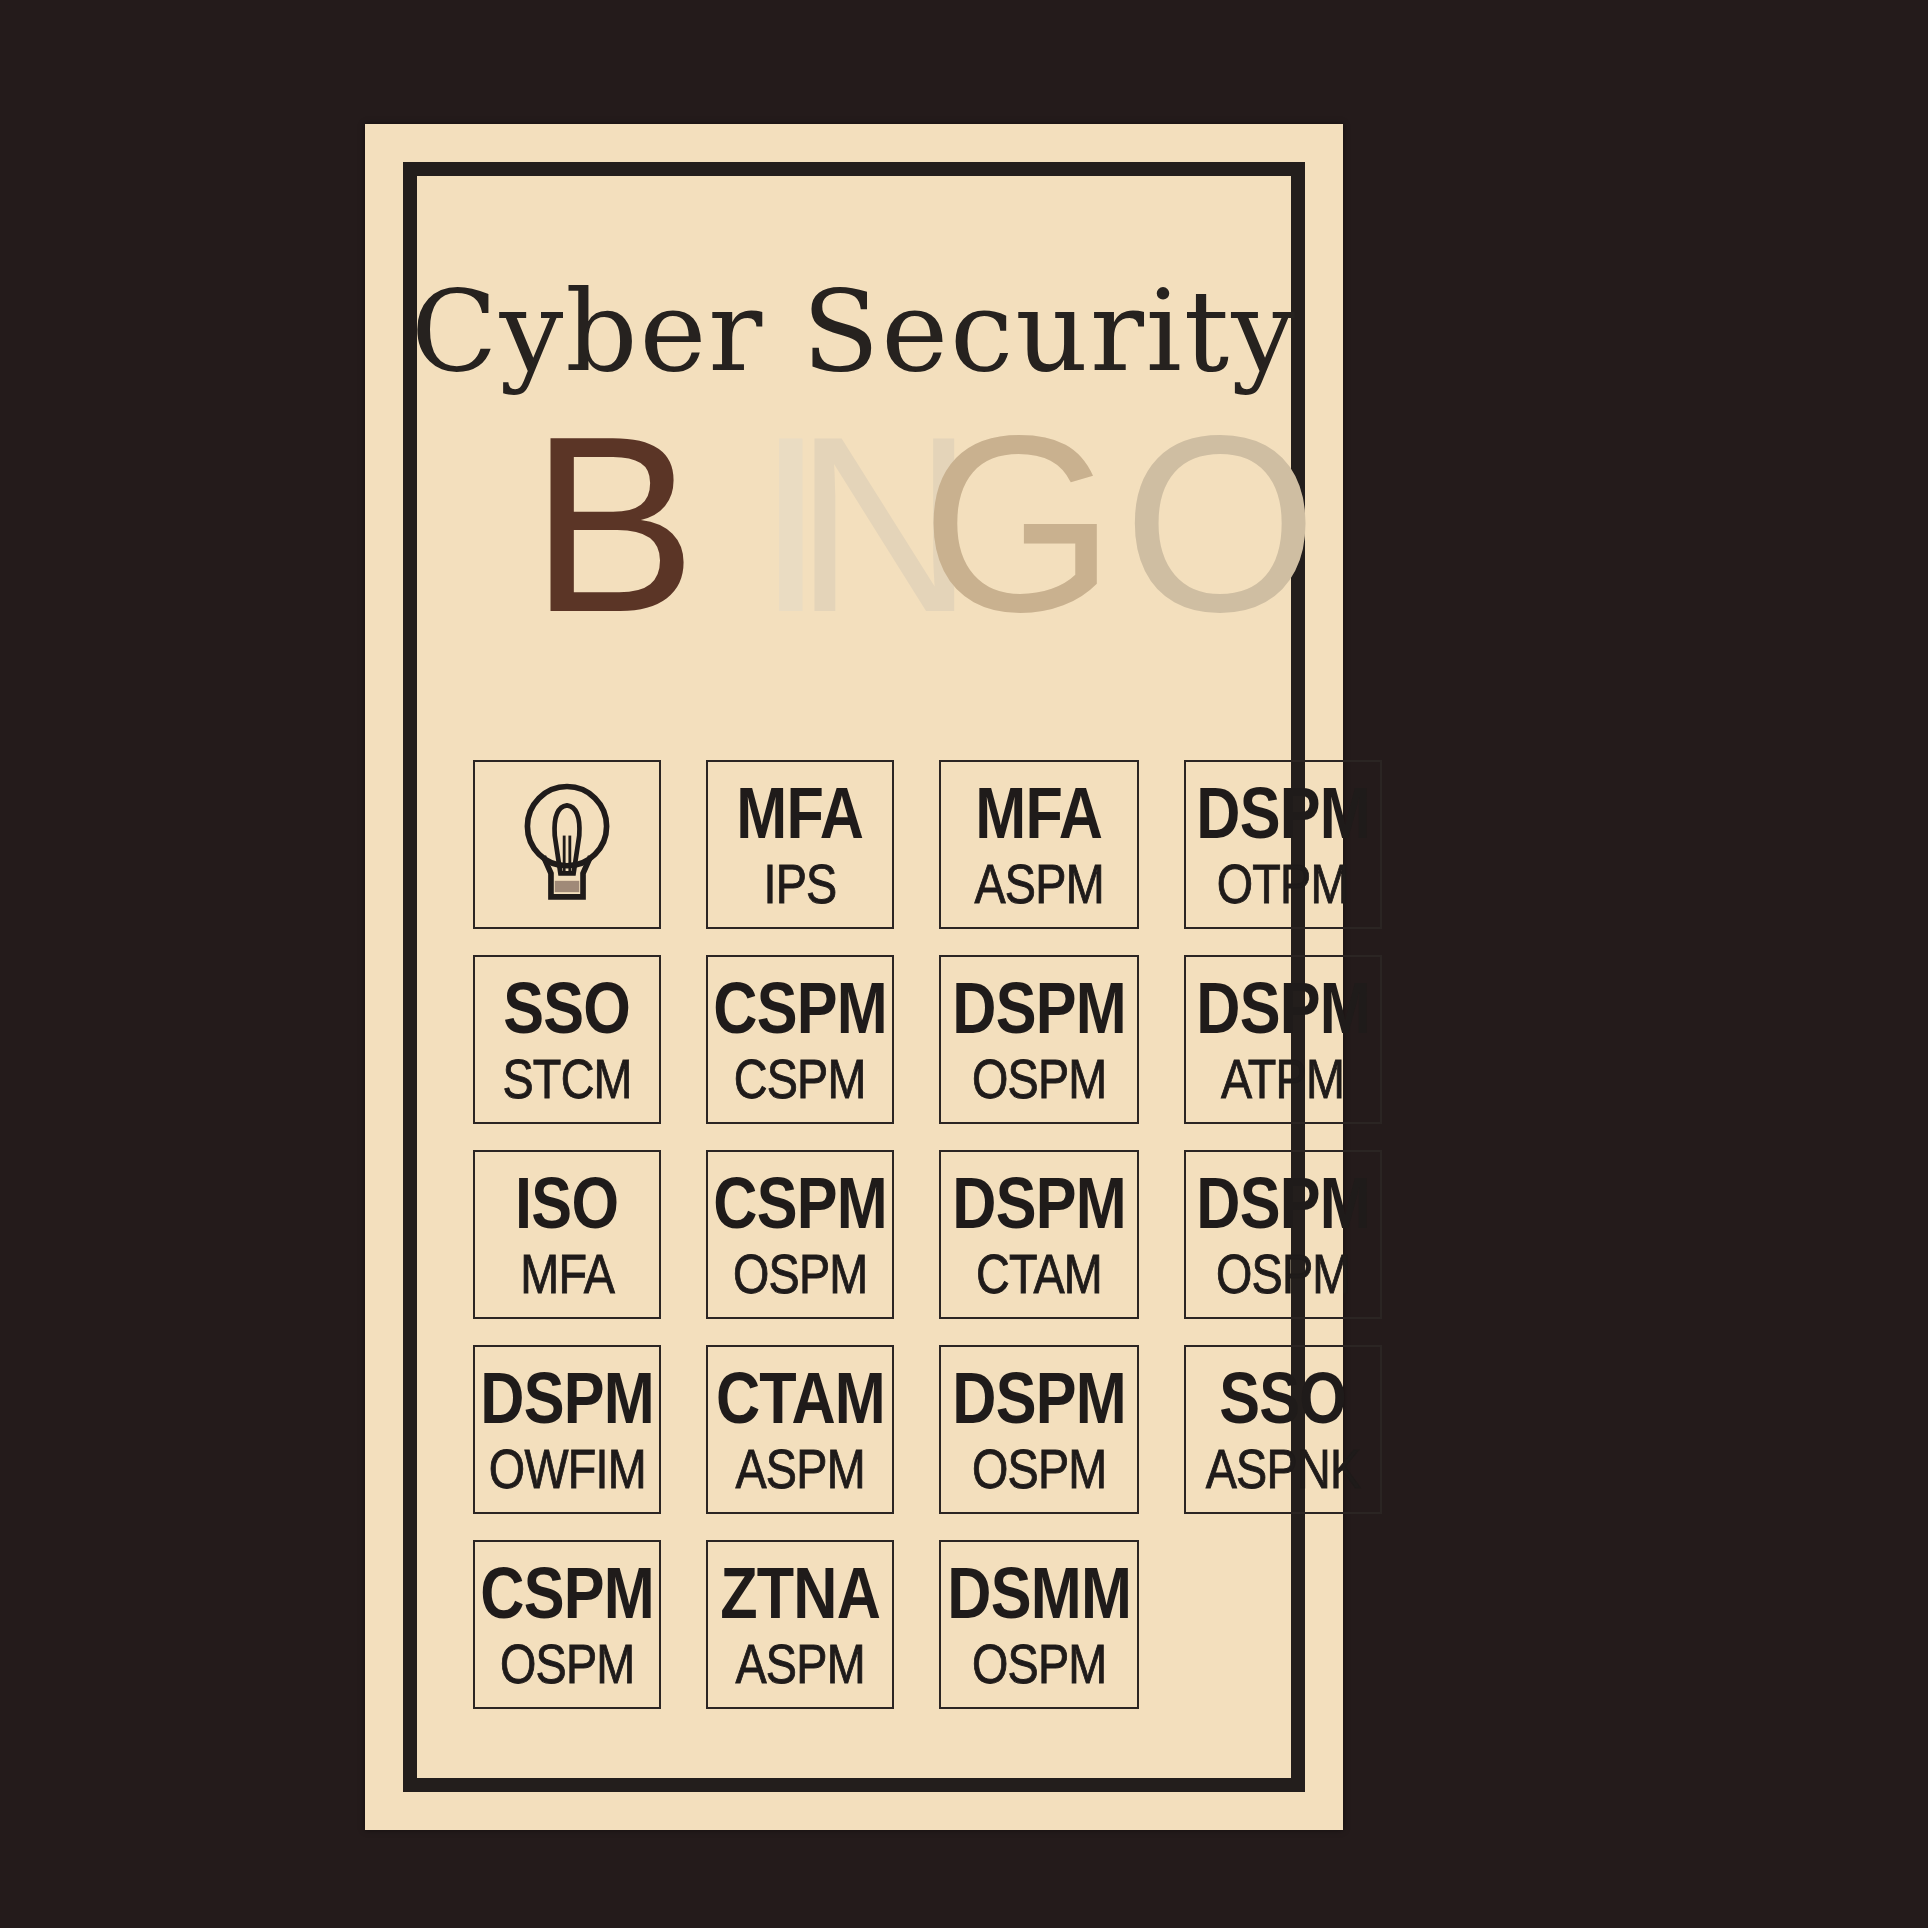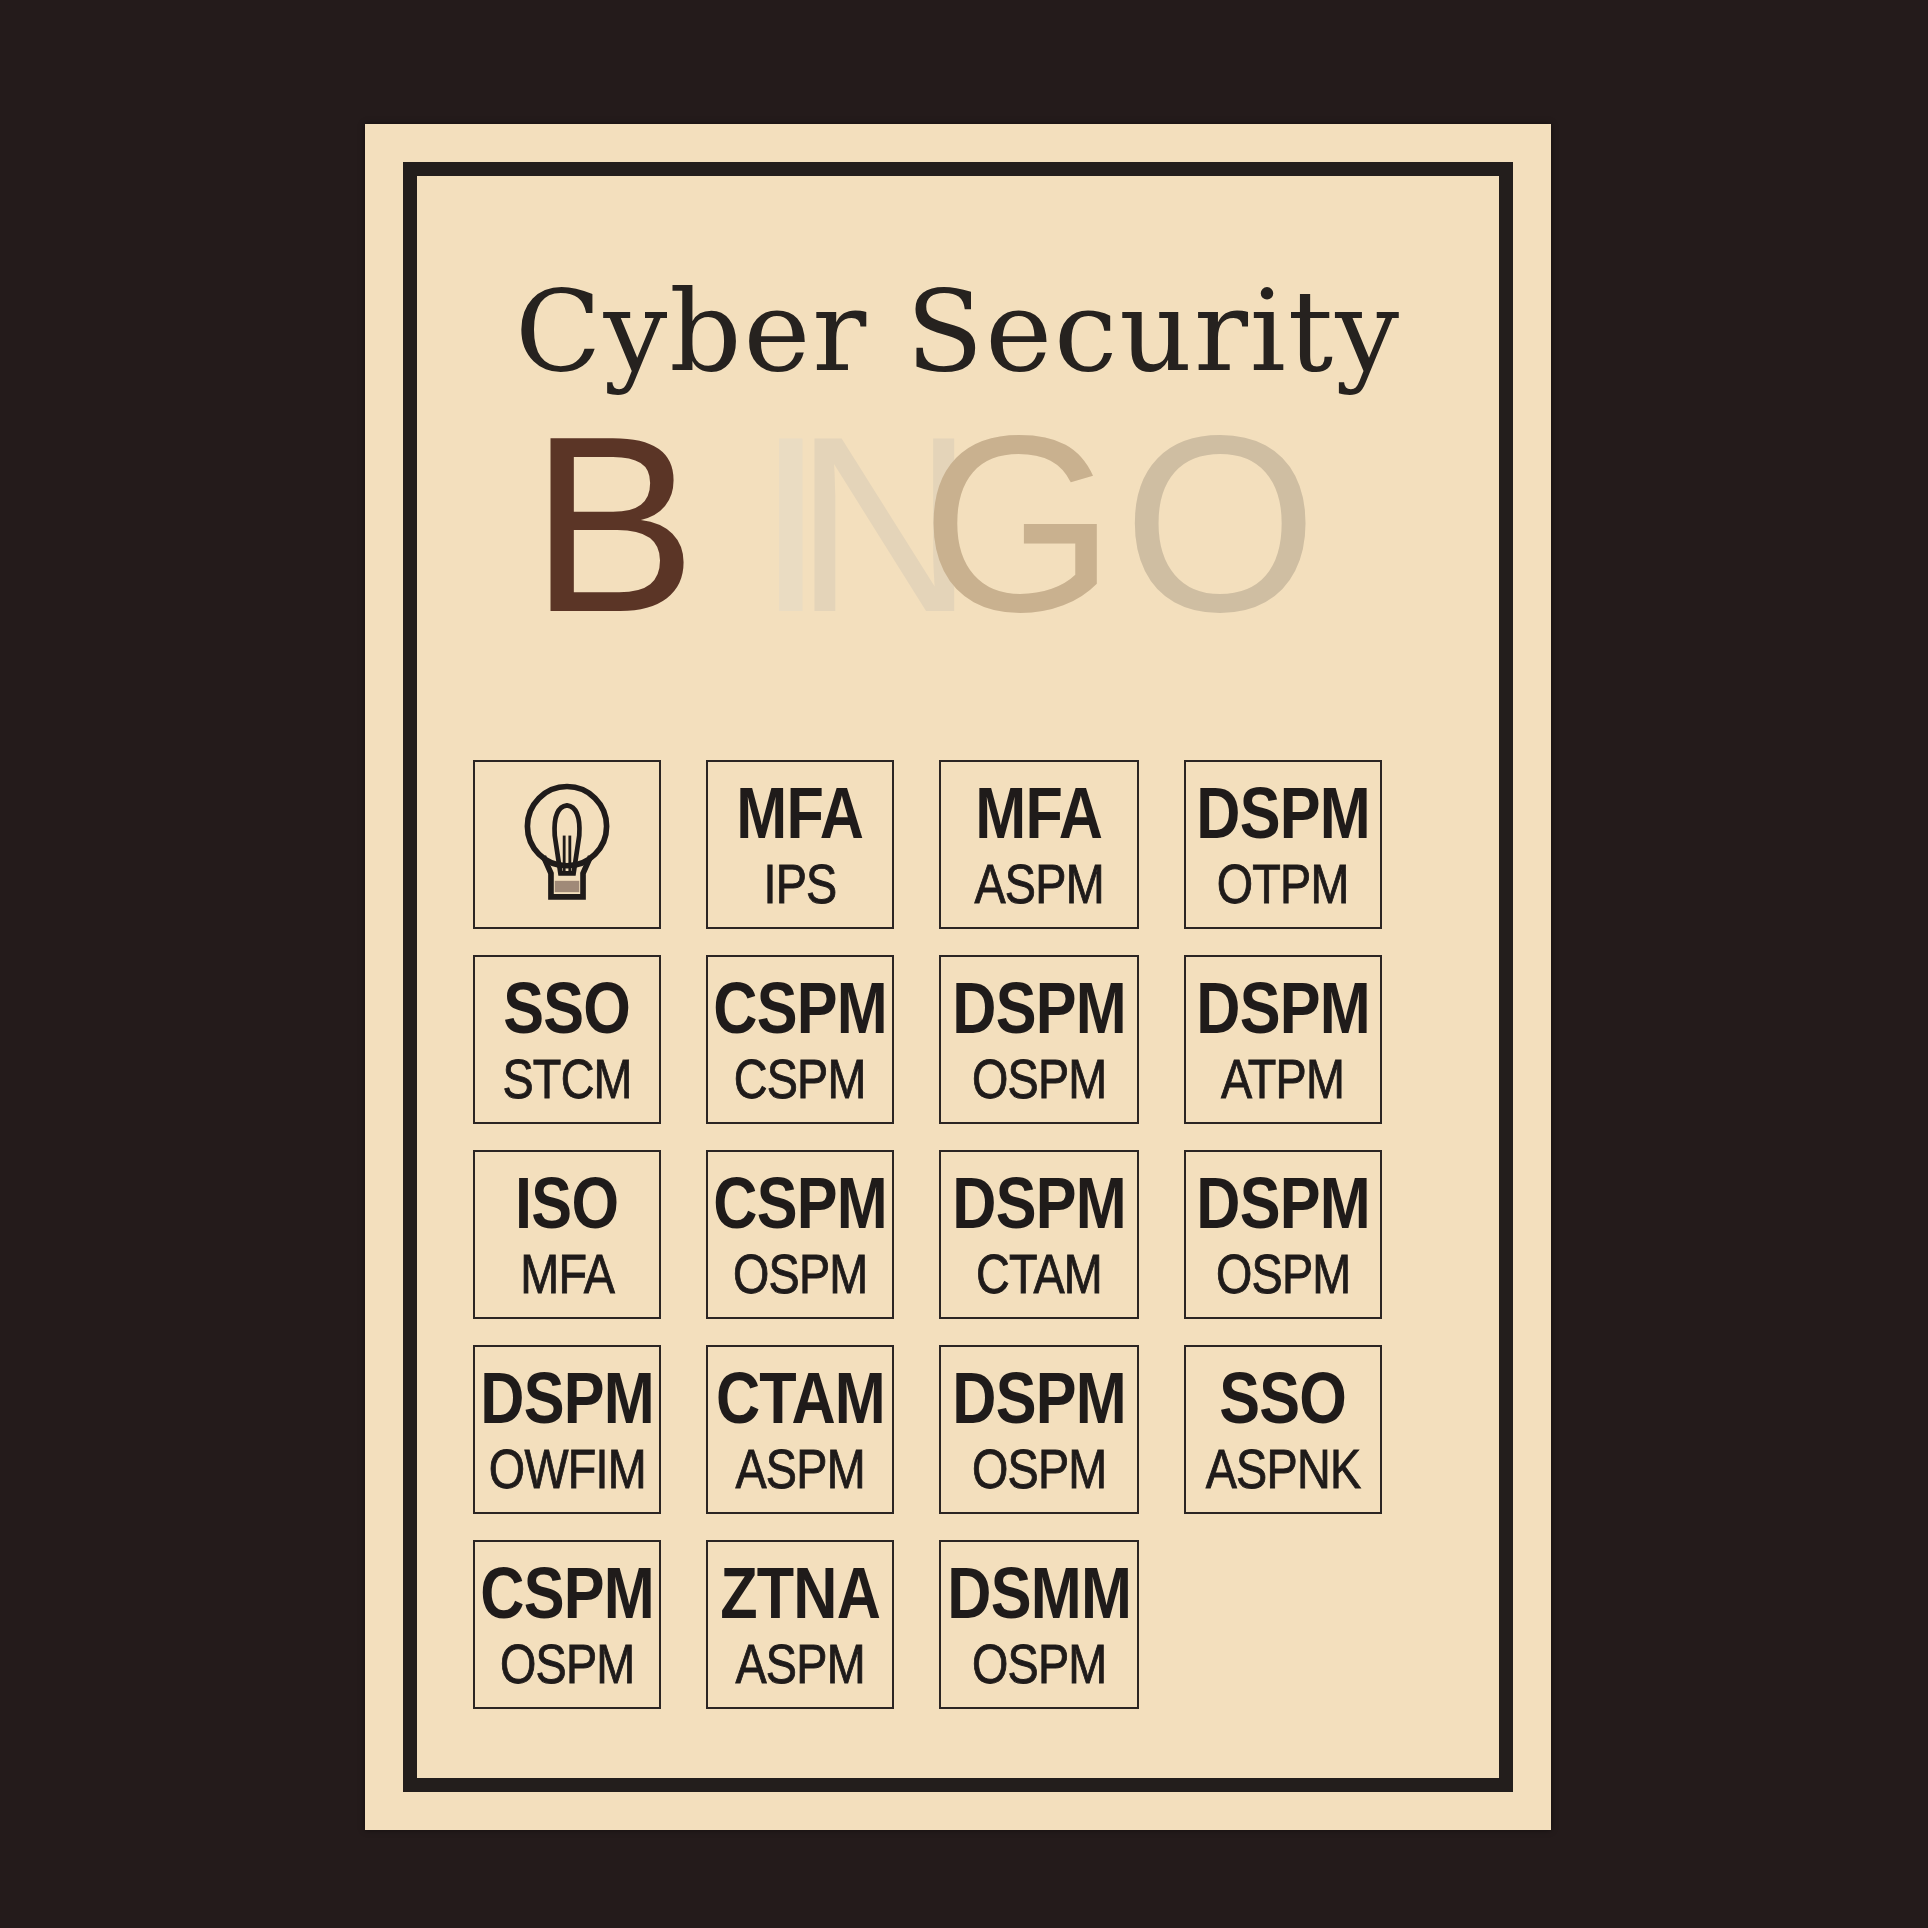--- a/index.html
+++ b/index.html
@@ -6,21 +6,21 @@
   body {
     width:1928px; height:1928px;
     background:#241b1b;
     position:relative;
     overflow:hidden;
     font-family:"Liberation Sans", sans-serif;
   }
   .card {
     position:absolute;
     left:365px; top:124px;
-    width:1186px; height:1706px;
+    width:978px; height:1706px;
     background:#f3dfbd;
     box-shadow: 0 0 5.6px rgba(0,0,0,0.5);
     text-decoration: underline;
   }
   .frame {
     position:absolute;
     left:38px; top:38px;
     right:38px; bottom:38px;
     border:14px solid #231e1c;
   }

